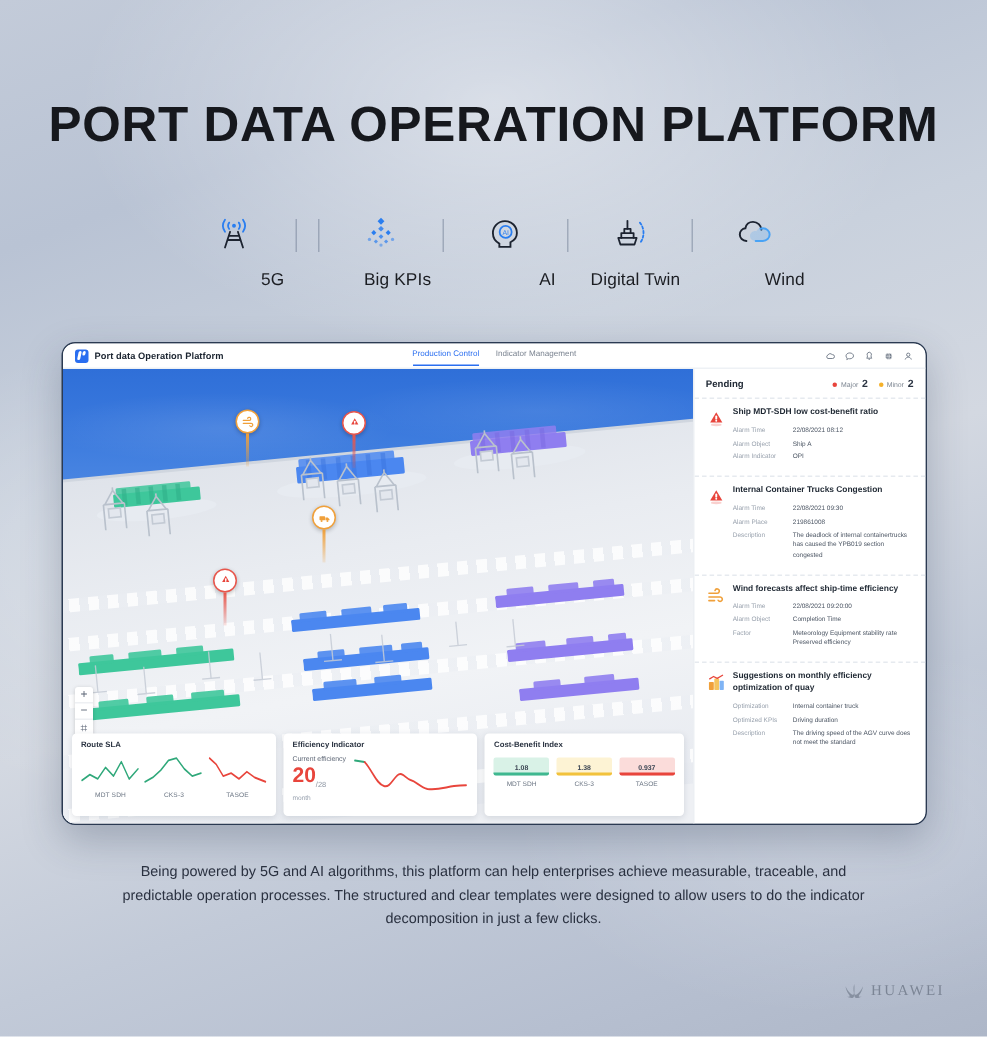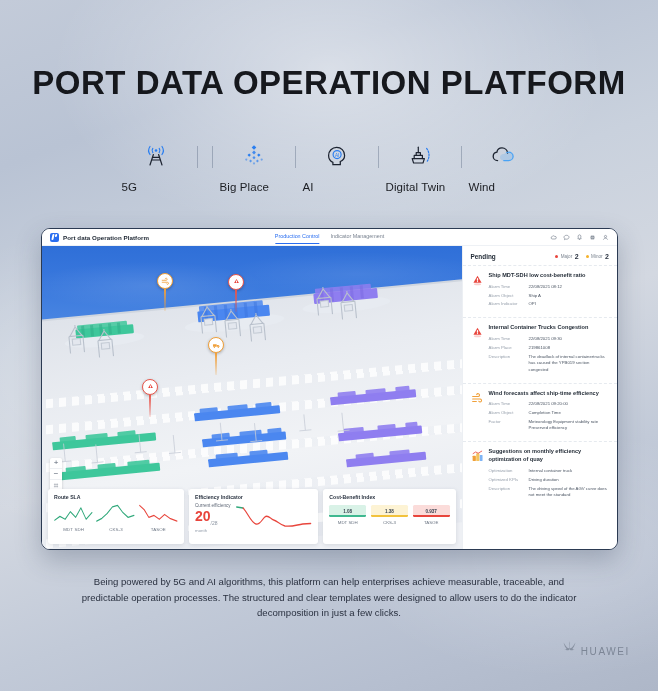--- a/index.html
+++ b/index.html
@@ -29,21 +29,21 @@
     font-size: 33px; font-weight: 700; letter-spacing: .5px;
     color: #16181d;
     font-family: "Liberation Sans", sans-serif;
   }
 
   
   .features {
     position: absolute; top: 140px; left: 0; width: 658px;
     display: flex; justify-content: center; align-items: flex-start; gap: 0;
   }
-  .feature { width: 68px; text-align: left; }
+  .feature { width: 68px; text-align: right; }
   .feature .ficon { height: 30px; display: flex; align-items: center; justify-content: center; }
   .feature .flabel {
     margin-top: 11px; font-size: 11.5px; color: #1b1d22; letter-spacing: .1px;
   }
   .fdiv { width: 1px; height: 22px; background: rgba(90,105,130,.40); margin: 6px 7px 0; }
 
   
   .window {
     position: absolute; left: 41px; top: 228px; width: 577px; height: 322px;
     background: #fff; border-radius: 9px;
@@ -207,22 +207,22 @@
   .al-row { display: flex; margin-bottom: 2.4px; }
   .al-k { width: 40px; flex: 0 0 40px; font-size: 4.3px; color: #98a1ad; line-height: 1.5; }
   .al-v { flex: 1; font-size: 4.3px; color: #4a5462; line-height: 1.5; }
 
   
   .caption {
     position: absolute; left: 70px; top: 574px; width: 518px;
     text-align: center; font-size: 9.6px; line-height: 1.62; color: #2a3140;
   }
   .logo {
-    position: absolute; right: 28px; bottom: 34px;
-    display: flex; align-items: flex-end; gap: 4px; opacity: .62;
+    position: absolute; right: 28px; bottom: 18px;
+    display: flex; align-items: flex-start; gap: 4px; opacity: .62; font-family: Liberation Serif, serif;
   }
   .logo-text { font-size: 10px; letter-spacing: 1.6px; color: #5a6474; font-weight: 400; }
 </style>
 </head>
 <body>
 
 <div id="stage">
 
   <div class="hero-title">PORT DATA OPERATION PLATFORM</div>
 
@@ -257,21 +257,21 @@
             <path d="M16.8 10.4l1.7 1.7-1.7 1.7-1.7-1.7z"></path>
             <path d="M12 13.1l1.6 1.6-1.6 1.6-1.6-1.6z" opacity=".8"></path>
             <path d="M8.6 16.6l1.4 1.4-1.4 1.4-1.4-1.4z" opacity=".7"></path>
             <path d="M15.4 16.6l1.4 1.4-1.4 1.4-1.4-1.4z" opacity=".7"></path>
             <circle cx="4.3" cy="16.6" r="1.1" opacity=".55"></circle>
             <circle cx="19.7" cy="16.6" r="1.1" opacity=".55"></circle>
             <circle cx="12" cy="20.4" r="1.1" opacity=".5"></circle>
           </g>
         </svg>
       </div>
-      <div class="flabel">Big Place</div>
+      <div class="flabel">Big KPIs</div>
     </div>
 
     <div class="fdiv"></div>
 
     <div class="feature">
       <div class="ficon">
         <svg width="24" height="24" viewBox="0 0 24 24" fill="none" stroke="#1c2330" stroke-width="1.25" stroke-linecap="round">
           <path d="M19.6 12.4c0-4.6-3.5-8-8-8s-8 3.6-8 8c0 3.2 1.8 5.7 4.3 7v2.2h7.4v-3.1c2.6-1.2 4.3-3.4 4.3-6.1z"></path>
           <circle cx="12.1" cy="11.6" r="4" stroke="#2a7ef0" stroke-width="1.2"></circle>
           <text x="12.1" y="13.5" font-size="4.6" fill="#2a7ef0" text-anchor="middle" font-family="Liberation Sans, sans-serif" stroke="none">AI</text>

